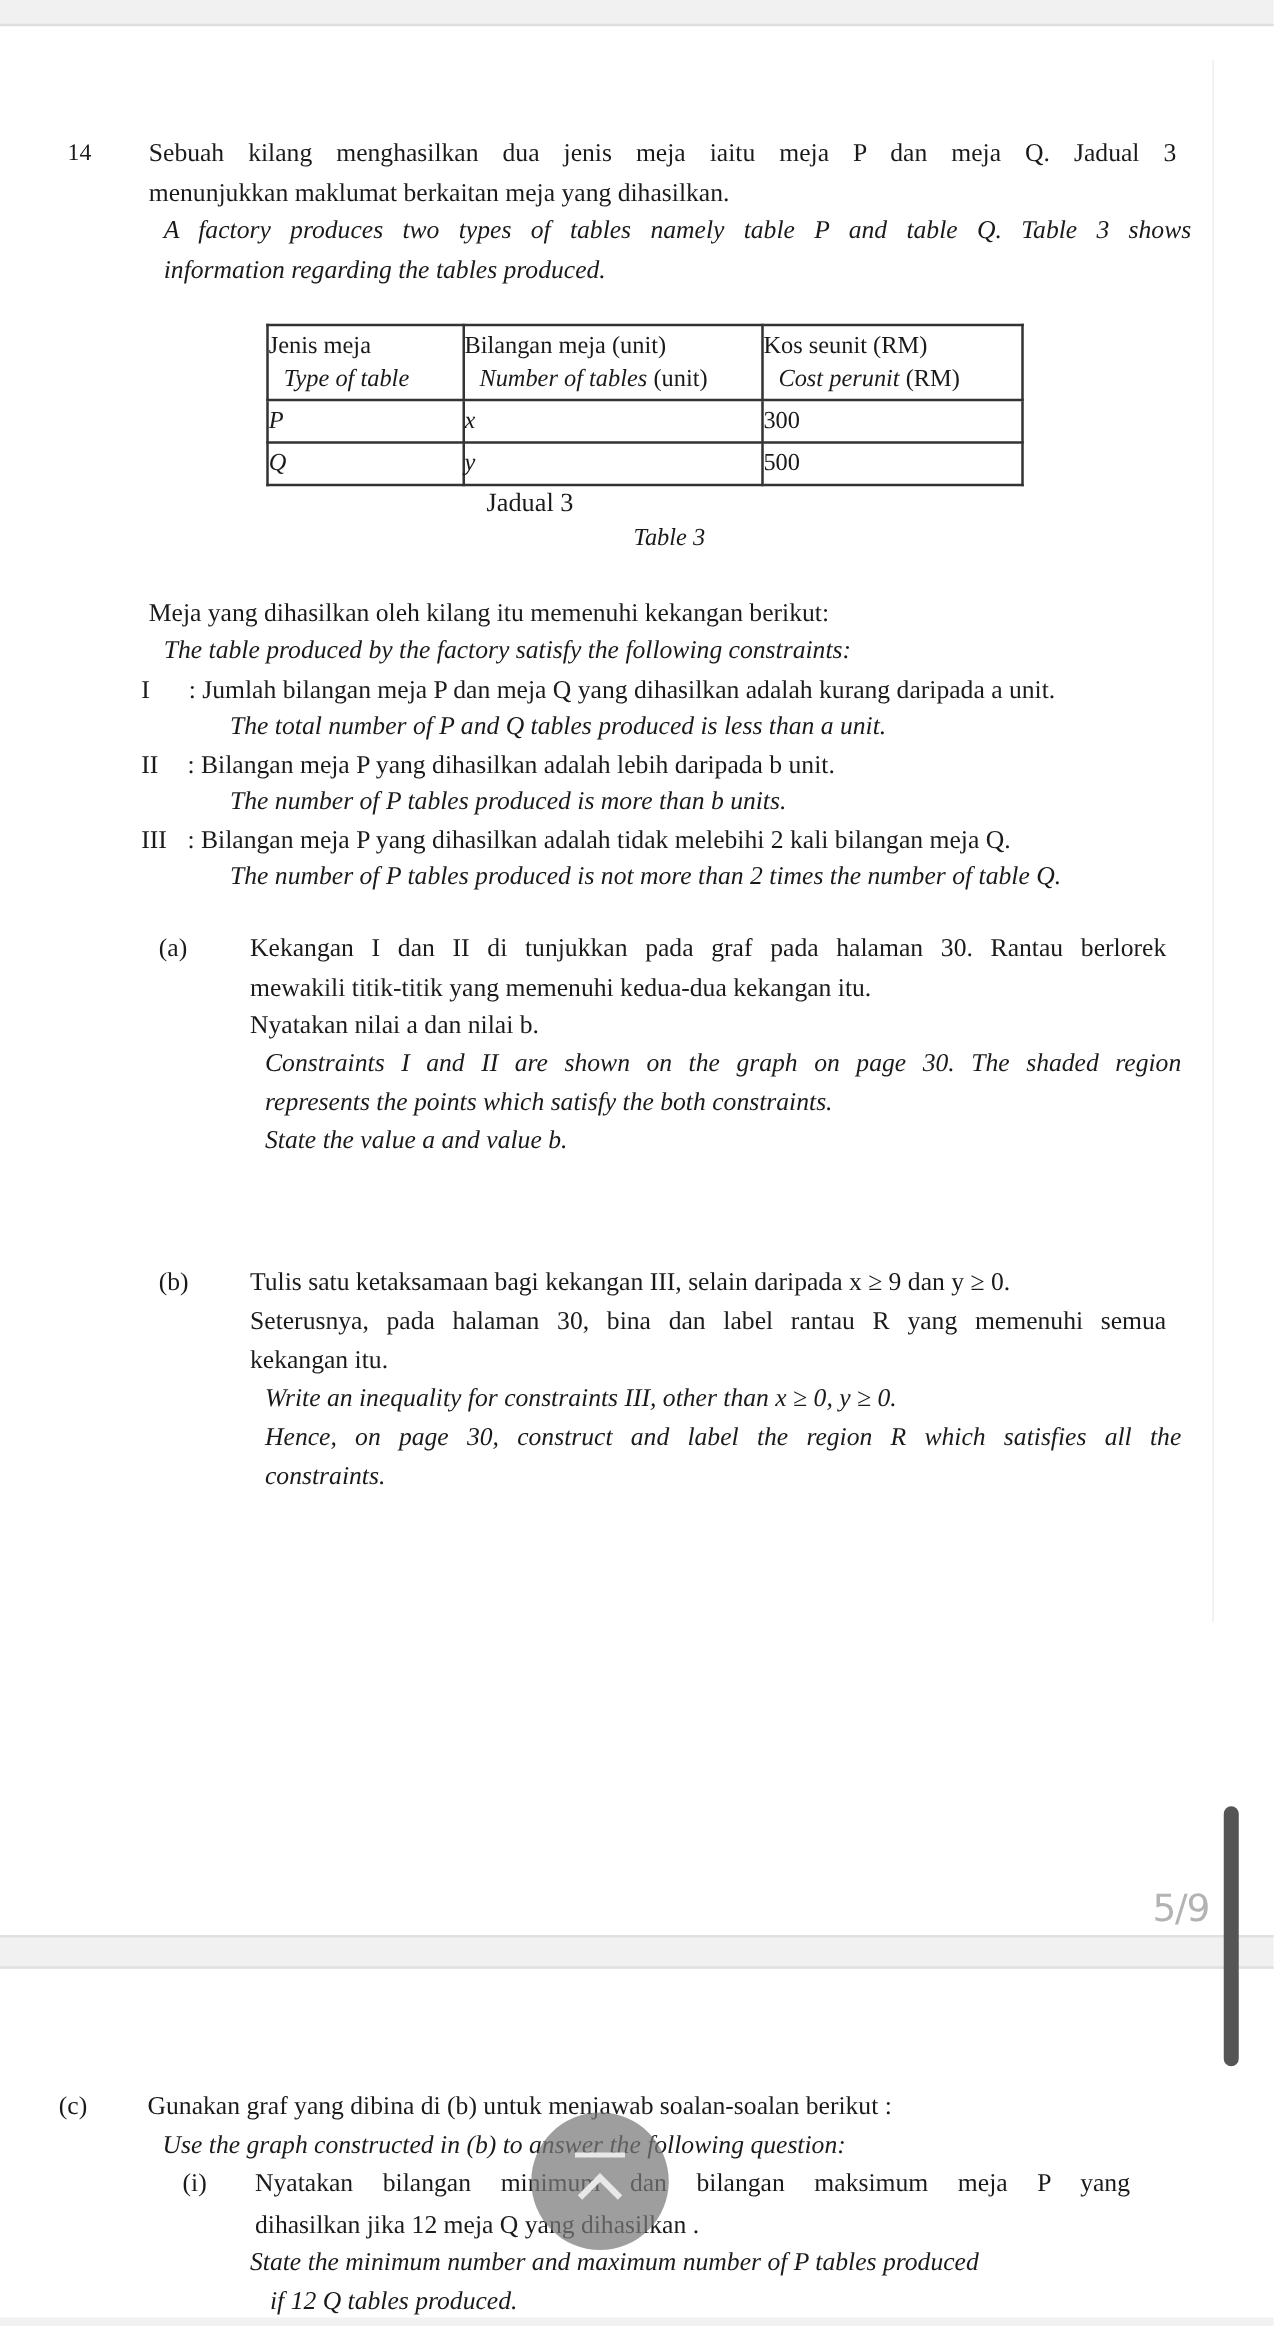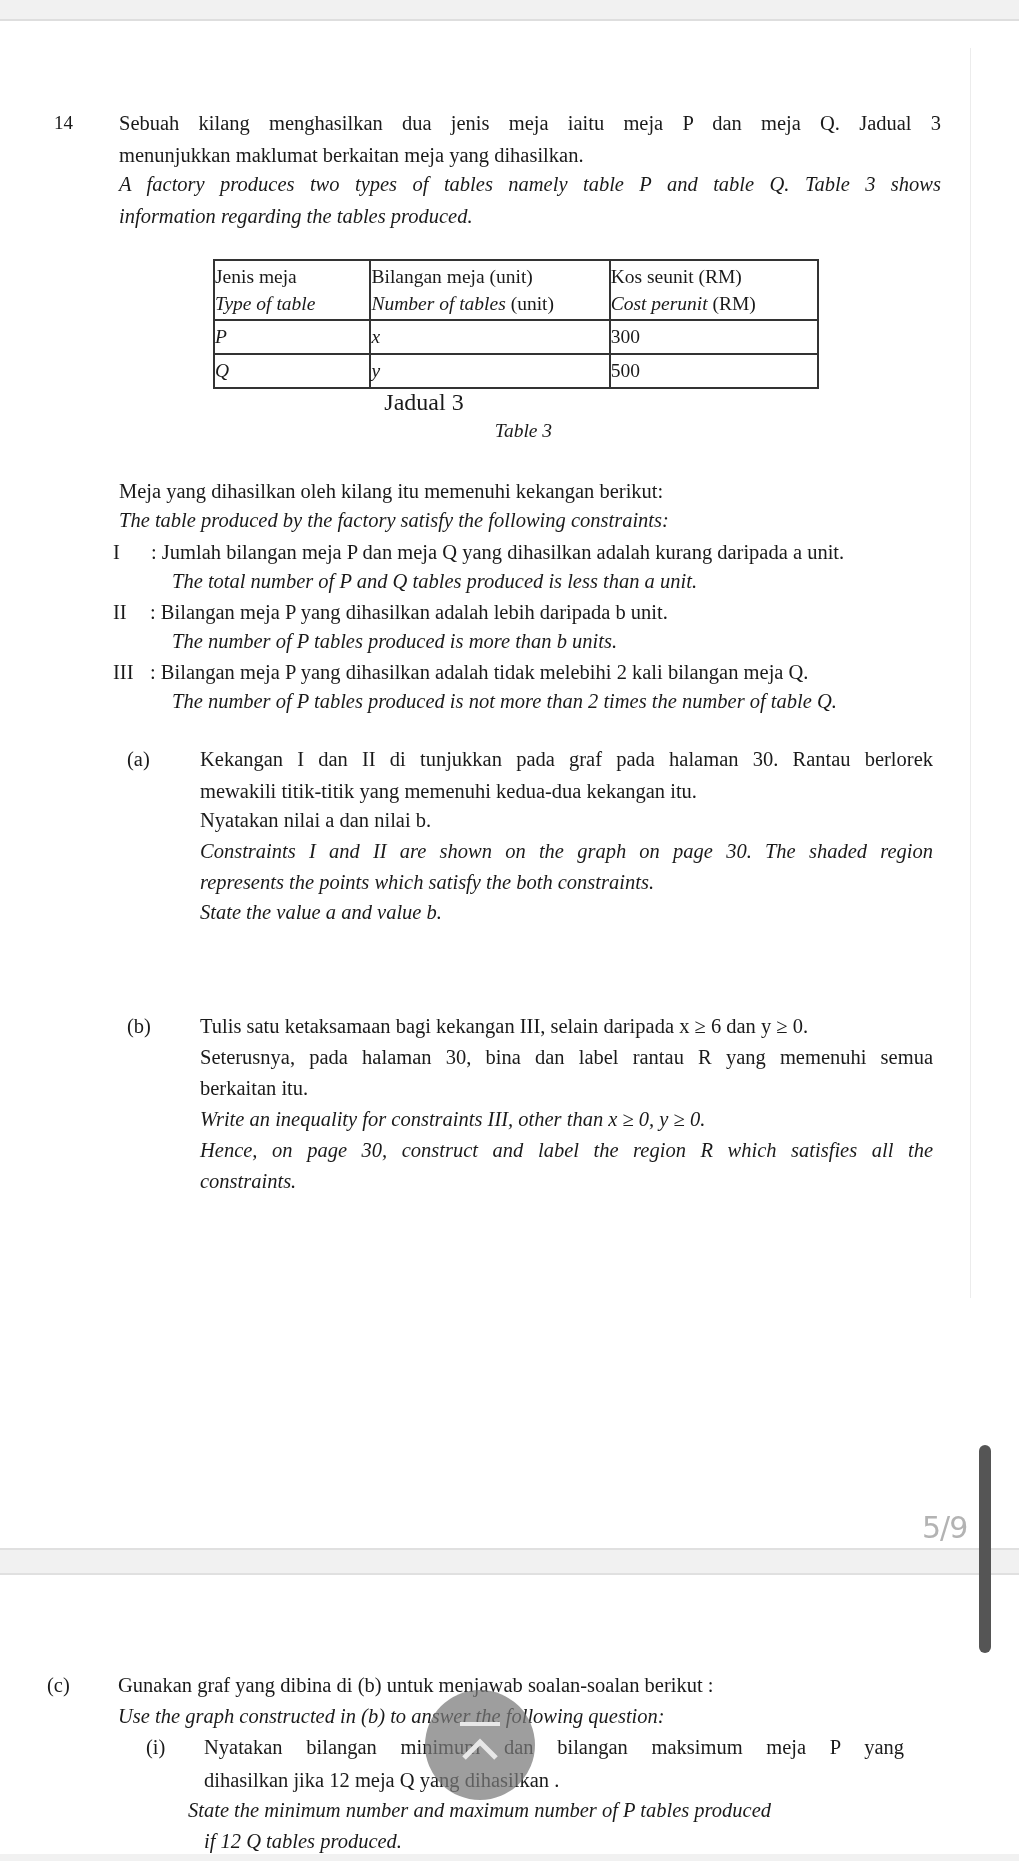--- a/index.html
+++ b/index.html
@@ -5,21 +5,21 @@
   html, body { margin:0; padding:0; }
   body {
     width:1019px; height:1861px; position:relative; overflow:hidden;
     background:#ffffff;
     font-family:"Liberation Serif", "DejaVu Serif", serif;
     color:#1a1a1a;
   }
   .topbar { position:absolute; left:0; top:0; width:1019px; height:19px; background:#f1f1f1; border-bottom:2px solid #dedede; }
   .page-edge { position:absolute; left:970px; top:48px; width:1px; height:1250px; background:#ececec; }
   .t { position:absolute; font-size:20.5px; line-height:26px; white-space:nowrap; }
-  .i { font-style:italic; }
+  .i { font-style:italic;margin-left:12px; }
   .just { text-align:justify; text-align-last:justify; white-space:normal; }
 
   table.info { position:absolute; left:213px; top:259px; width:606px; border-collapse:collapse; font-size:19.5px; }
   table.info td { border:2px solid #333; text-align:left; padding:0; line-height:28px; }
   table.info tr.hdr td { height:58px; line-height:27px; }
   table.info tr.row td { height:32px; }
 
   .divider { position:absolute; left:0; top:1548px; width:1019px; height:23px; background:#f1f1f1; border-top:2px solid #e0e0e0; border-bottom:2px solid #e0e0e0; }
   .pagenum { position:absolute; left:922px; top:1510px; font-family:"DejaVu Sans", sans-serif; font-size:30px; color:#b3b3b3; letter-spacing:-1px; }
   .scrollbar { position:absolute; left:979px; top:1445px; width:12px; height:208px; background:#555; border-radius:6px; }
@@ -66,21 +66,21 @@
     <td class="i">x</td>
     <td>300</td>
   </tr>
   <tr class="row">
     <td class="i">Q</td>
     <td class="i">y</td>
     <td>500</td>
   </tr>
 </tbody>
   </table>
-<div class="t" style="left:0;top:389px;width:848px;text-align:center;font-size:24px;">Jadual 3</div>
+<div class="t" style="left:0;top:389px;width:848px;text-align:center;font-size:21px;">Jadual 3</div>
 <div class="t i" style="left:0;top:418px;width:1019px;text-align:center;font-size:19.5px;padding-left:14px;">Table 3</div>
 
 <div class="t" style="left:119px;top:478px;">Meja yang dihasilkan oleh kilang itu memenuhi kekangan berikut:</div>
 <div class="t i" style="left:119px;top:507px;">The table produced by the factory satisfy the following constraints:</div>
 
 <div class="t" style="left:113px;top:539px;">I</div>
 <div class="t" style="left:151px;top:539px;">: Jumlah bilangan meja P dan meja Q yang dihasilkan adalah kurang daripada a unit.</div>
 <div class="t i" style="left:172px;top:568px;">The total number of P and Q tables produced is less than a unit.</div>
 
 <div class="t" style="left:113px;top:599px;">II</div>
@@ -93,23 +93,23 @@
 
 <div class="t" style="left:127px;top:746px;">(a)</div>
 <div class="t just" style="left:200px;top:746px;width:733px;">Kekangan I dan II di tunjukkan pada graf pada halaman 30. Rantau berlorek</div>
 <div class="t" style="left:200px;top:778px;">mewakili  titik-titik yang memenuhi kedua-dua kekangan itu.</div>
 <div class="t" style="left:200px;top:807px;">Nyatakan nilai a dan nilai b.</div>
 <div class="t i just" style="left:200px;top:838px;width:733px;">Constraints I and II are shown on the graph on page 30. The shaded region</div>
 <div class="t i" style="left:200px;top:869px;">represents the points which satisfy the both constraints.</div>
 <div class="t i" style="left:200px;top:899px;">State the value a and value b.</div>
 
 <div class="t" style="left:127px;top:1013px;">(b)</div>
-<div class="t" style="left:200px;top:1013px;">Tulis satu ketaksamaan bagi kekangan III, selain daripada x ≥ 6 dan y ≥ 0.</div>
+<div class="t" style="left:200px;top:1013px;">Tulis satu ketaksamaan bagi kekangan III, selain daripada x ≥ 9 dan y ≥ 0.</div>
 <div class="t just" style="left:200px;top:1044px;width:733px;">Seterusnya, pada halaman 30, bina dan label rantau R yang memenuhi semua</div>
-<div class="t" style="left:200px;top:1075px;">berkaitan itu.</div>
+<div class="t" style="left:200px;top:1075px;">kekangan itu.</div>
 <div class="t i" style="left:200px;top:1106px;">Write an inequality for constraints III, other than x ≥ 0, y ≥ 0.</div>
 <div class="t i just" style="left:200px;top:1137px;width:733px;">Hence, on page 30, construct and label the region R which satisfies all the</div>
 <div class="t i" style="left:200px;top:1168px;">constraints.</div>
 
 <div class="pagenum">5/9</div>
 <div class="divider"></div>
 <div class="scrollbar"></div>
 
 <div class="t" style="left:47px;top:1672px;">(c)</div>
 <div class="t" style="left:118px;top:1672px;">Gunakan graf yang dibina di (b) untuk menjawab soalan-soalan berikut :</div>

